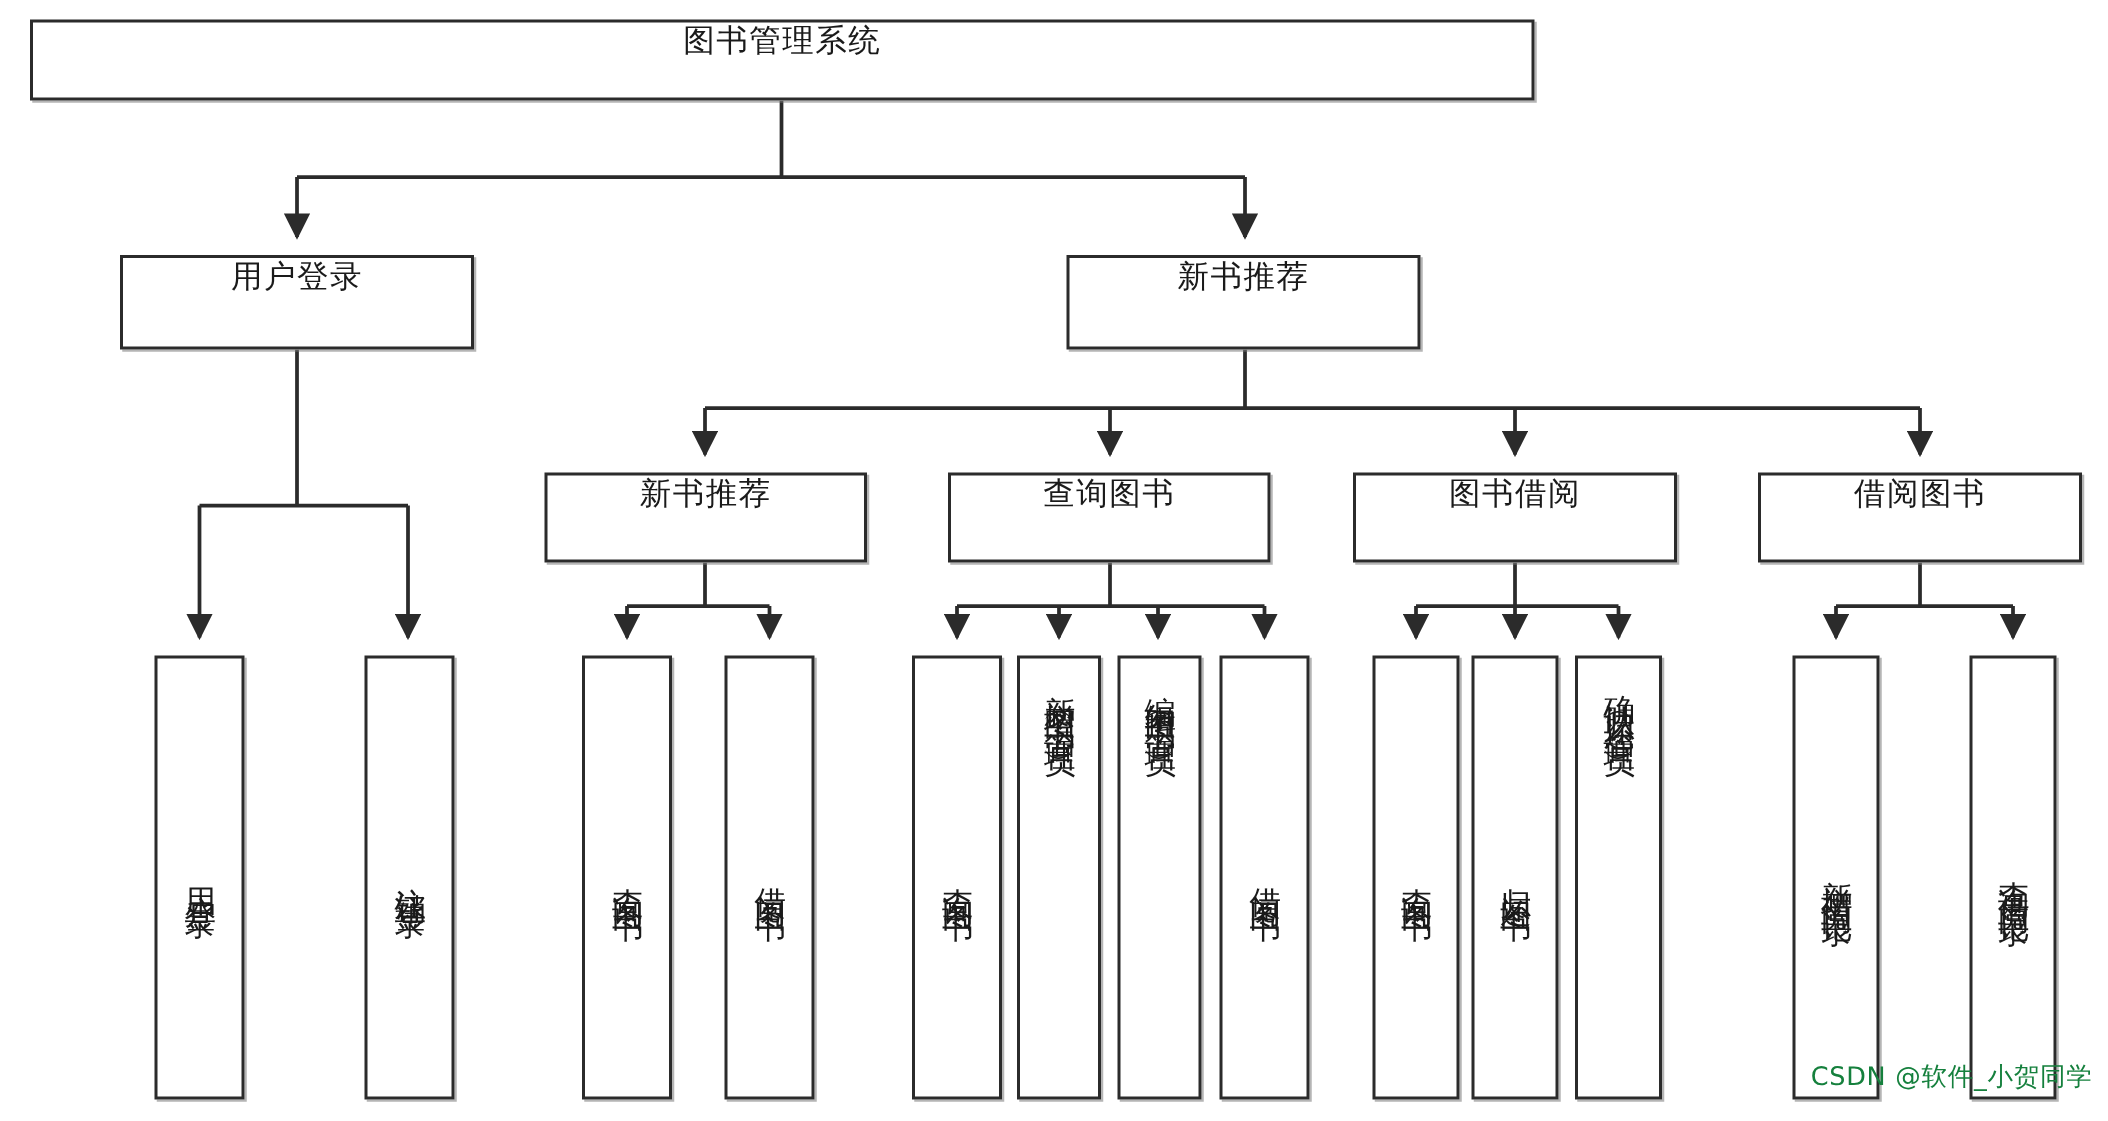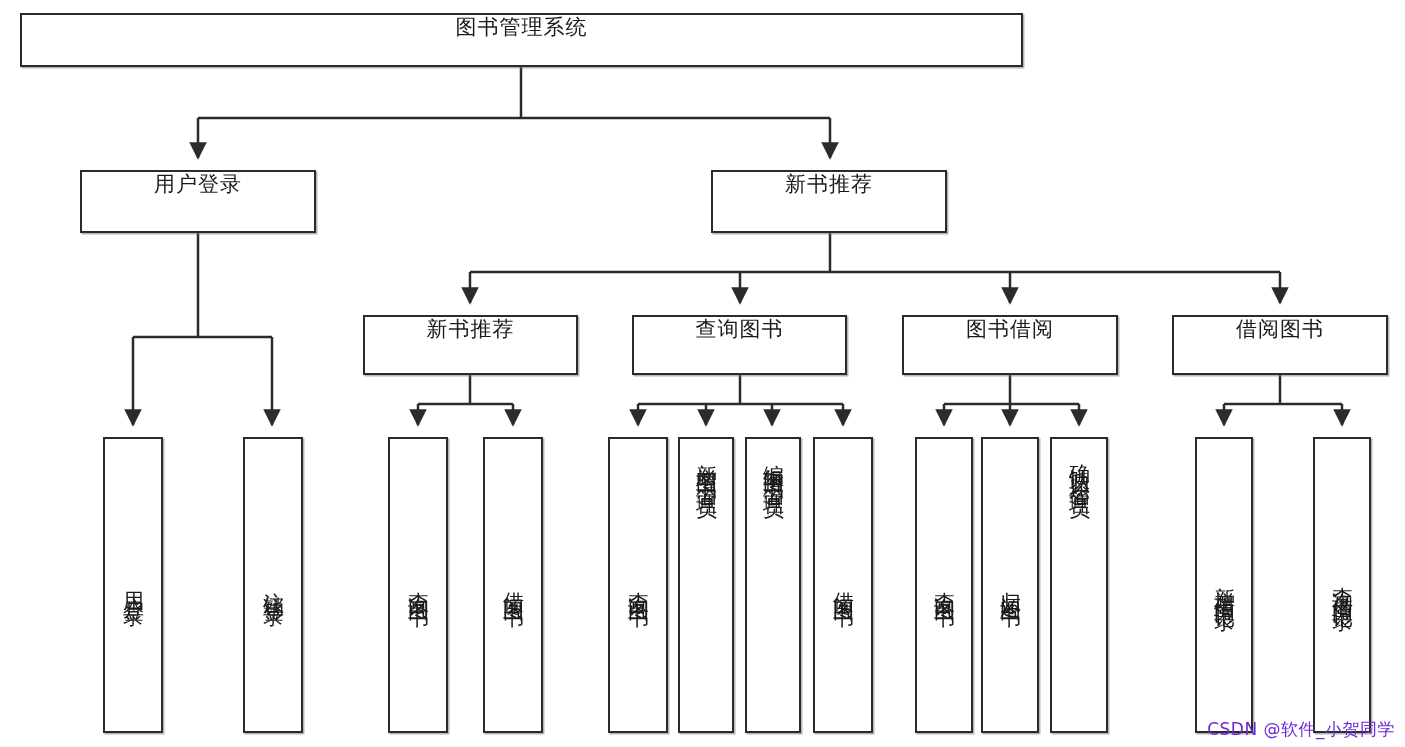--- a/index.html
+++ b/index.html
@@ -32,23 +32,23 @@
     writing-mode:vertical-rl;
     text-orientation:upright;
     font-size:21px;
     letter-spacing:5px;
     line-height:1.0;
     margin:0 auto;
   }
   .node.vert.centerish{align-items:center;}
   #watermark{
     position:absolute;
-    right:10px;bottom:6px;
+    right:10px;bottom:18px;
     font-size:17px;
-    color:#6d28d9;
+    color:#15803d;
     letter-spacing:.5px;
     white-space:nowrap;
     user-select:none;
   }
 </style>
 </head>
 <body>
 
 <div id="diagram-root">
 

